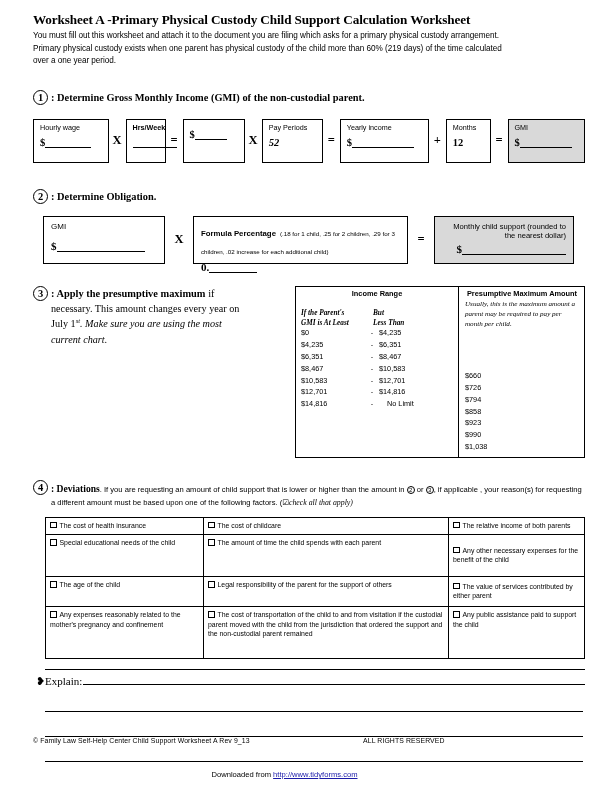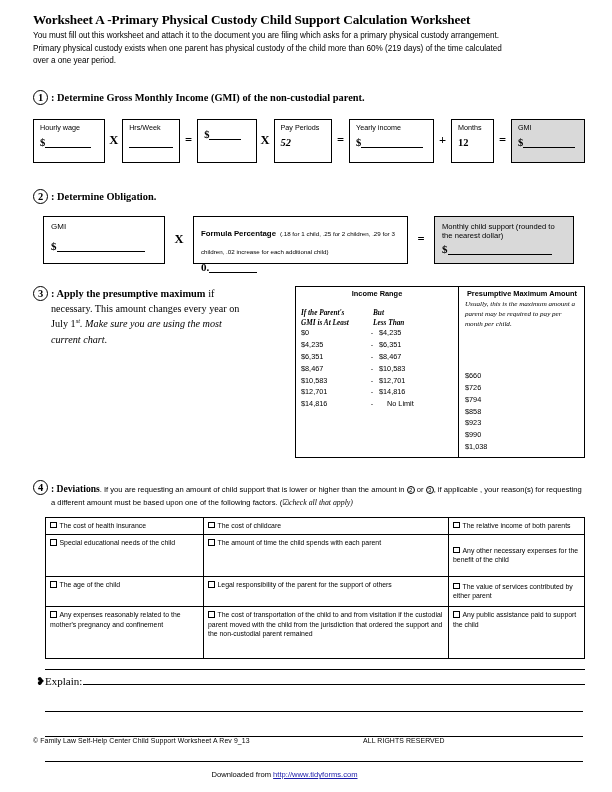--- a/index.html
+++ b/index.html
@@ -352,21 +352,21 @@
       <span class="circnum">1</span>
       <span class="sec-title">: Determine Gross Monthly Income (GMI) of the non-custodial parent.</span>
     </div>
 
     <div class="boxrow">
       <div class="calcbox" style="width:78px;">
         <div class="bx-label">Hourly wage</div>
         <div class="bx-val"><span>$</span><span class="blank" style="width:46px;"></span></div>
       </div>
       <div class="op">X</div>
-      <div class="calcbox" style="width:58px;">
+      <div class="calcbox" style="width:40px;font-weight:bold;">
         <div class="bx-label">Hrs/Week</div>
         <div class="bx-val"><span class="blank" style="width:44px;"></span></div>
       </div>
       <div class="op">=</div>
       <div class="calcbox" style="width:64px;">
         <div class="bx-label"></div>
         <div class="bx-val"><span>$</span><span class="blank" style="width:32px;"></span></div>
       </div>
       <div class="op">X</div>
       <div class="calcbox" style="width:63px;">
@@ -404,21 +404,21 @@
       </div>
       <div class="op" style="width:28px;">X</div>
       <div class="calcbox2" style="width:215px;">
         <div>
           <span class="f-title">Formula Percentage</span>
           <span class="f-note">(.18 for 1 child, .25 for 2 children, .29 for 3 children, .02 increase for each additional child)</span>
         </div>
         <div class="f-val"><span>0.</span><span class="blank" style="width:48px;"></span></div>
       </div>
       <div class="op" style="width:26px;">=</div>
-      <div class="calcbox2 shaded" style="width:140px;">
+      <div class="calcbox2 shaded" style="width:140px;text-align:right;">
         <div class="mcs-title">Monthly child support (rounded to the nearest dollar)</div>
         <div class="f-val" style="margin-top:2px;"><span>$</span><span class="blank" style="width:104px;"></span></div>
       </div>
     </div>
   </div>
 
   <div class="section" style="margin-top:22px;">
     <div class="step3wrap">
 
       <div class="step3text">

